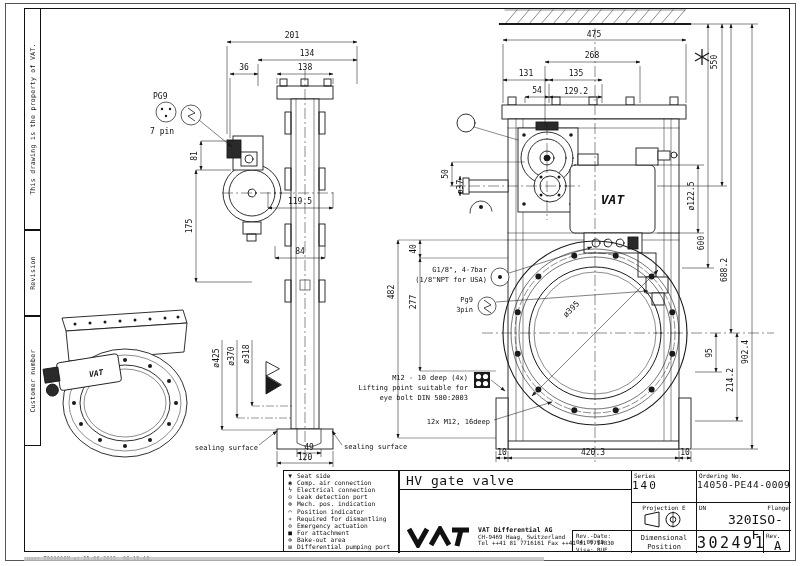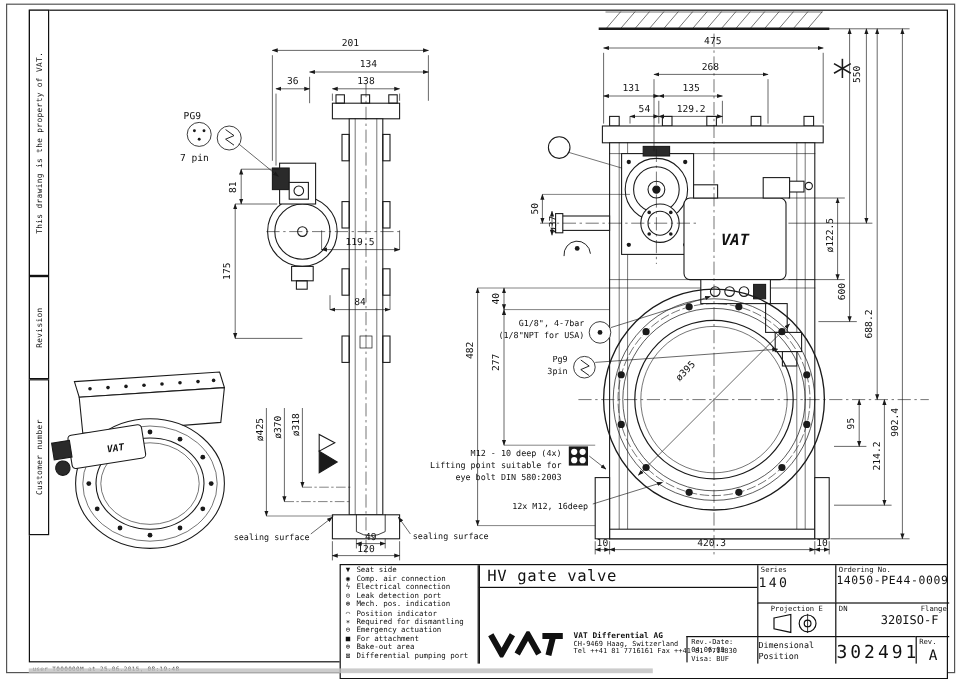--- a/index.html
+++ b/index.html
@@ -4,21 +4,21 @@
 <style>
   html,body{margin:0;padding:0;background:#fff;}
   body{width:800px;height:566px;font-family:"DejaVu Sans Mono",monospace;color:#111;}
   #sheet{position:relative;width:800px;height:566px;overflow:hidden;background:#fff;}
   .abs{position:absolute;}
   .outer{left:5px;top:3px;width:789px;height:556px;border:1px solid #555;}
   .frame{left:24px;top:8px;width:766px;height:544px;border:1.4px solid #111;box-sizing:border-box;}
   .sb{left:24px;width:17px;border:1px solid #111;box-sizing:border-box;display:flex;align-items:center;justify-content:center;background:#fff;}
   .sb span{transform:rotate(-90deg);white-space:nowrap;font-size:6.5px;letter-spacing:0.3px;}
   .tb{box-sizing:border-box;position:absolute;background:#fff;}
-  #titleblock{left:283px;top:470px;width:507px;height:96px;border:1.2px solid #111;background:#fff;}
+  #titleblock{left:283px;top:470px;width:507px;height:82px;border:1.2px solid #111;background:#fff;}
   .cell{position:absolute;box-sizing:border-box;border-left:1px solid #111;border-top:1px solid #111;}
   .lbl{font-size:6px;line-height:7px;padding:1px 0 0 2px;}
   .legend-rows{display:flex;flex-direction:column;justify-content:space-between;height:100%;padding:2px 1px 2px 2px;box-sizing:border-box;}
   .lrow{display:flex;gap:3px;font-size:6.2px;line-height:6.9px;white-space:nowrap;}
   .lsym{width:8px;text-align:center;flex:0 0 8px;}
   svg text{font-family:"DejaVu Sans Mono",monospace;fill:#111;stroke:none;}
   .t8{font-size:8px;} .t7{font-size:7px;}
   .mid{text-anchor:middle;} .enda{text-anchor:end;}
   .scan{left:24px;top:557px;width:520px;height:4px;background:#bfbfbf;opacity:.8;}
   .ftr{left:27px;top:554.5px;font-size:5px;color:#444;letter-spacing:.3px;}
@@ -472,26 +472,26 @@
             <circle cx="31" cy="8.5" r="2.8"></circle>
           <line x1="31" y1="0.5" x2="31" y2="16.5" stroke-width="0.7"></line>
         </g>
       </svg>
     </div>
     <div class="cell" style="left:412px;top:31px;width:95px;height:28px;border-right:none;">
       <div style="display:flex;justify-content:space-between;">
         <span class="lbl">DN</span>
         <span class="lbl" style="padding-right:2px;">Flange</span>
       </div>
-      <div style="display:flex;justify-content:center;font-size:10px;padding:1px 3px 0 3px;margin-left:28px;">
+      <div style="display:flex;justify-content:center;font-size:13px;padding:1px 3px 0 3px;margin-left:28px;">
         <span>320</span>
         <span>ISO-F</span>
       </div>
     </div>
-    <div class="cell" style="left:347px;top:59px;width:65px;height:23px;border-bottom:none;font-size:7px;line-height:8.5px;padding-top:3px;">
+    <div class="cell" style="left:347px;top:59px;width:65px;height:23px;border-bottom:none;text-align:center;font-size:7px;line-height:8.5px;padding-top:3px;">
       <div>Dimensional</div>
       <div>Position</div>
     </div>
     <div class="cell" style="left:412px;top:59px;width:67px;height:23px;border-bottom:none;text-align:center;font-size:15px;letter-spacing:2.5px;padding-top:3px;">
       <span>302491</span>
     </div>
     <div class="cell" style="left:479px;top:59px;width:28px;height:23px;border-bottom:none;border-right:none;">
       <div class="lbl">Rev.</div>
       <div style="font-size:12px;text-align:center;">A</div>
     </div>

